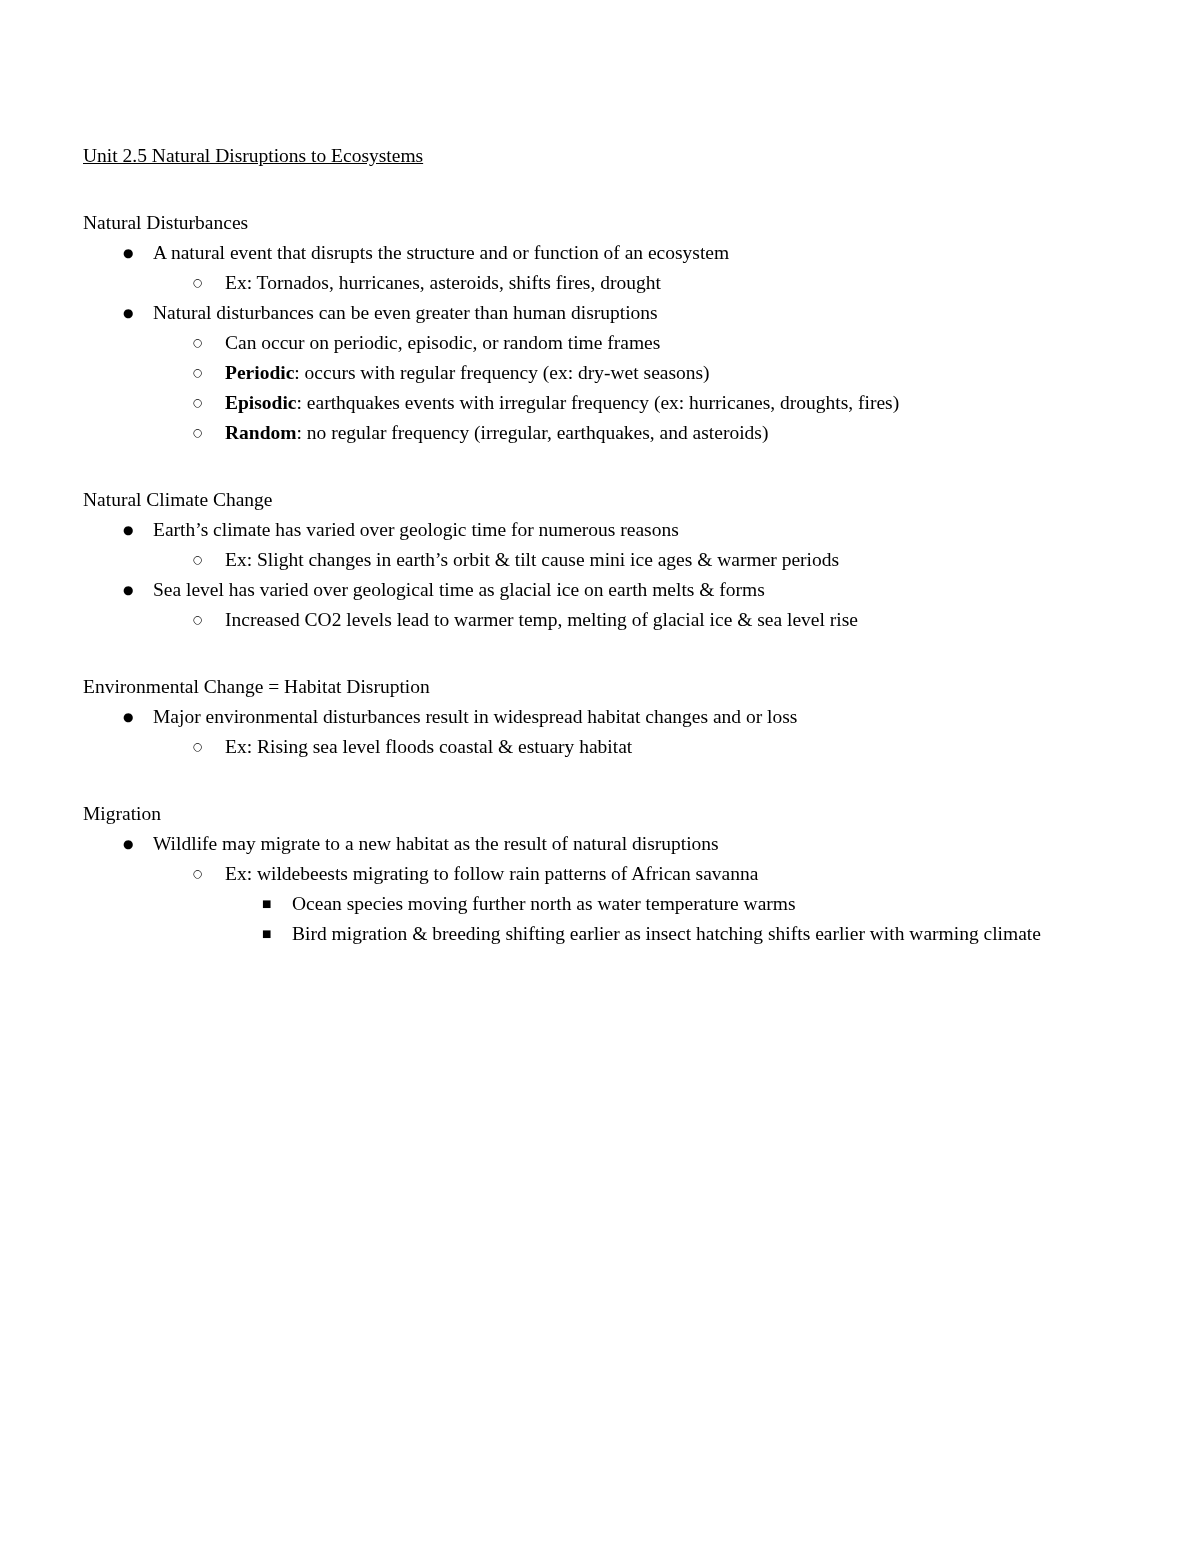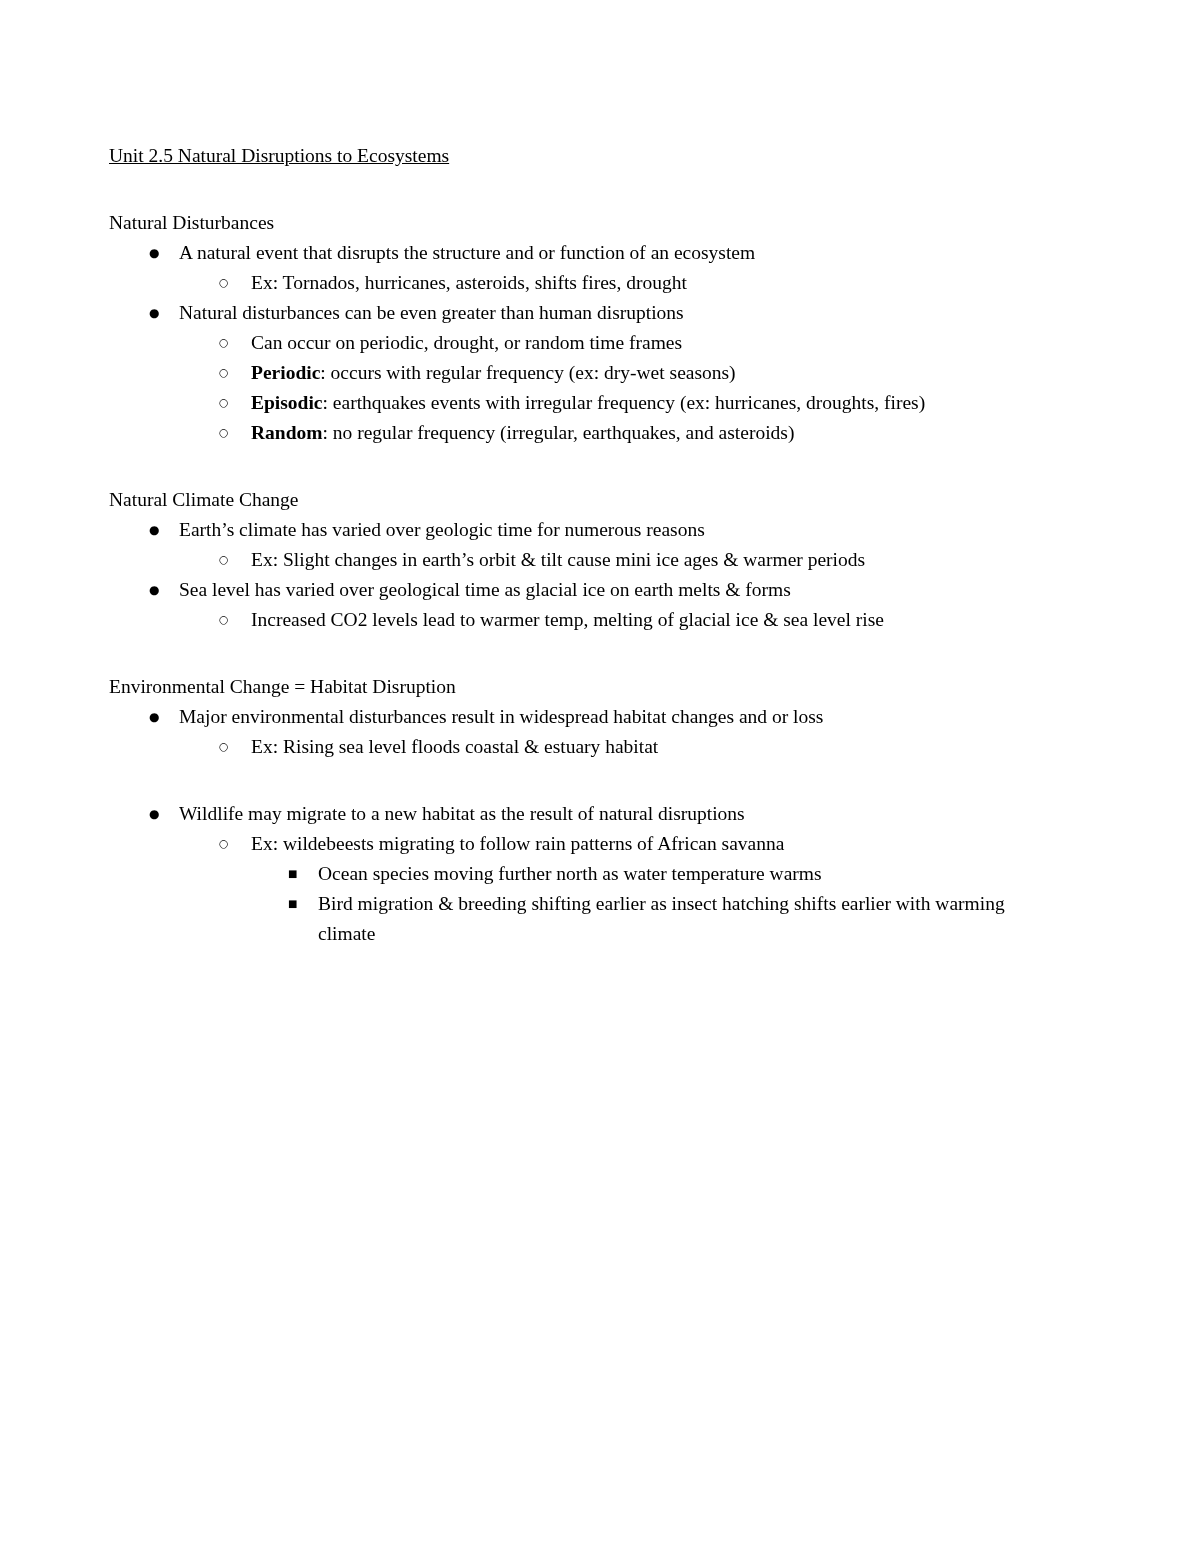--- a/index.html
+++ b/index.html
@@ -1,21 +1,21 @@
 <!DOCTYPE html>
 <html><head>
 <meta charset="utf-8">
 <style>
   html, body { margin: 0; padding: 0; background: #ffffff; }
   .page {
     width: 1200px;
     min-height: 1553px;
     box-sizing: border-box;
     background: #ffffff;
-    padding: 141px 143px 60px 109px;
+    padding: 141px 143px 60px 83px;
     font-family: "Liberation Serif", serif;
     font-size: 19.5px;
     line-height: 30px;
     color: #000000;
   }
   .title {
     text-decoration: underline;
     margin-bottom: 30px;
     white-space: nowrap;
   }
@@ -54,21 +54,21 @@
         <div class="item lvl2">
           <span class="bullet b2">○</span>
           <span class="text"><span>Ex: Tornados, hurricanes, asteroids, shifts fires, drought</span></span>
         </div>
         <div class="item lvl1">
           <span class="bullet b1">●</span>
           <span class="text"><span>Natural disturbances can be even greater than human disruptions</span></span>
         </div>
         <div class="item lvl2">
           <span class="bullet b2">○</span>
-          <span class="text"><span>Can occur on periodic, drought, or random time frames</span></span>
+          <span class="text"><span>Can occur on periodic, episodic, or random time frames</span></span>
         </div>
         <div class="item lvl2">
           <span class="bullet b2">○</span>
           <span class="text"><span class="lead">Periodic</span><span>: occurs with regular frequency (ex: dry-wet seasons)</span></span>
         </div>
         <div class="item lvl2">
           <span class="bullet b2">○</span>
           <span class="text"><span class="lead">Episodic</span><span>: earthquakes events with irregular frequency (ex: hurricanes, droughts, fires)</span></span>
         </div>
         <div class="item lvl2">
@@ -100,20 +100,21 @@
         <div class="item lvl1">
           <span class="bullet b1">●</span>
           <span class="text"><span>Major environmental disturbances result in widespread habitat changes and or loss</span></span>
         </div>
         <div class="item lvl2">
           <span class="bullet b2">○</span>
           <span class="text"><span>Ex: Rising sea level floods coastal &amp; estuary habitat</span></span>
         </div>
       </div>
       <div class="section">
+        <div class="heading">Migration</div>
         <div class="item lvl1">
           <span class="bullet b1">●</span>
           <span class="text"><span>Wildlife may migrate to a new habitat as the result of natural disruptions</span></span>
         </div>
         <div class="item lvl2">
           <span class="bullet b2">○</span>
           <span class="text"><span>Ex: wildebeests migrating to follow rain patterns of African savanna</span></span>
         </div>
         <div class="item lvl3">
           <span class="bullet b3">■</span>

